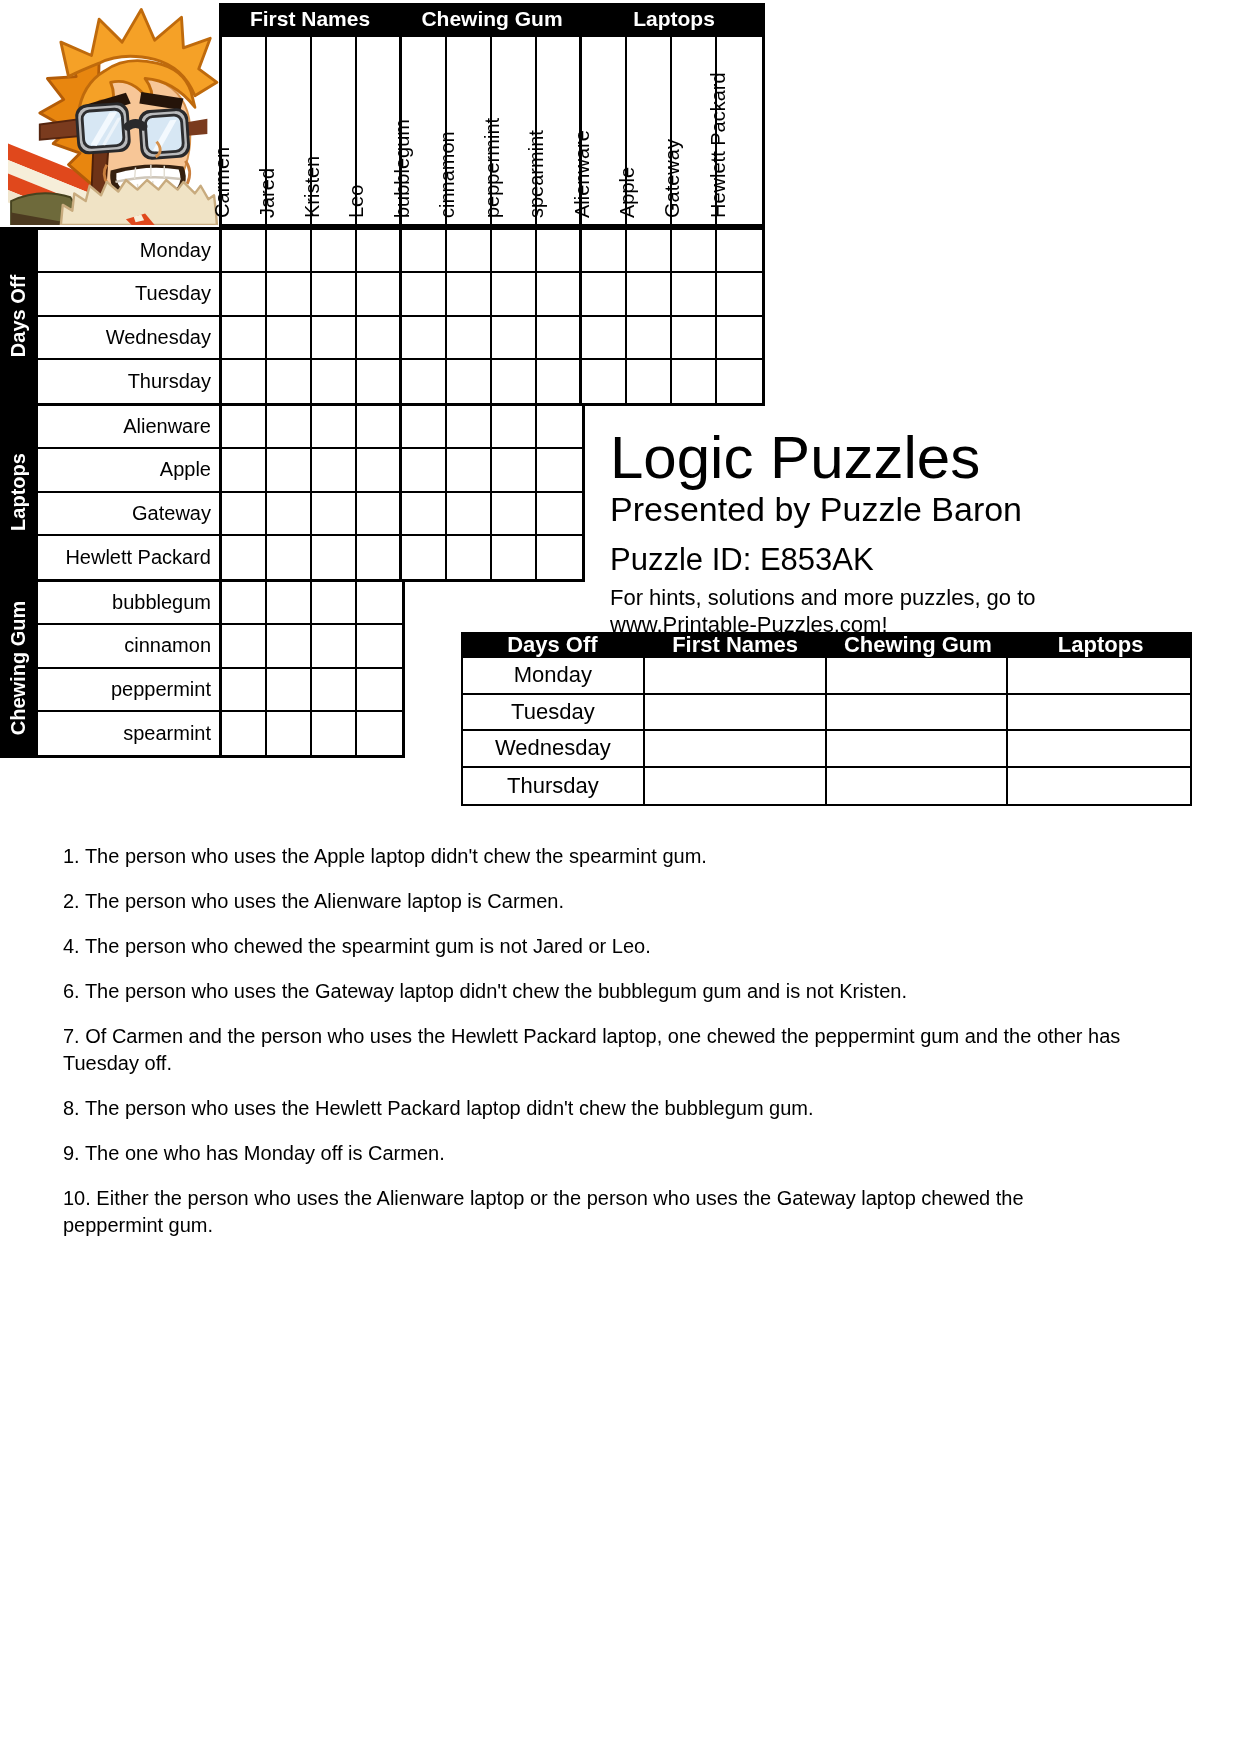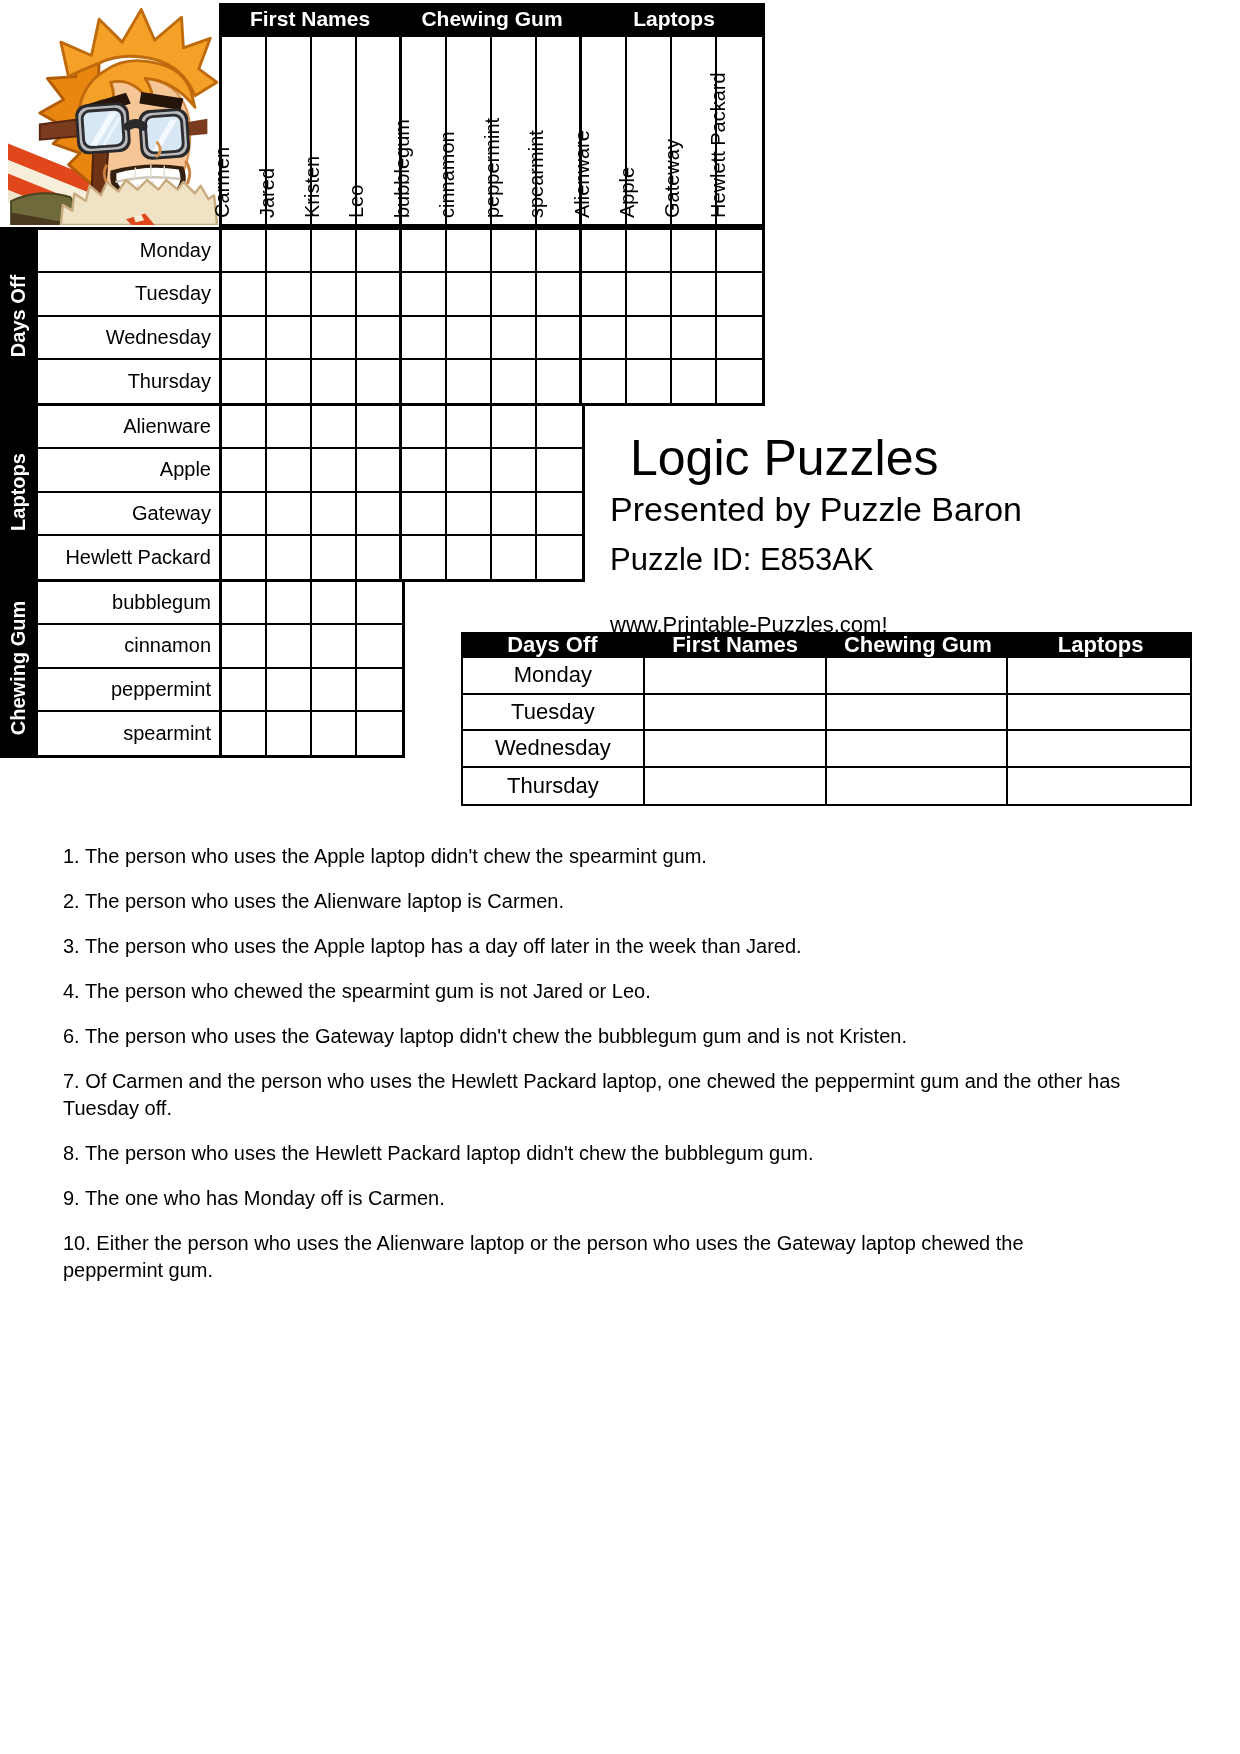--- a/index.html
+++ b/index.html
@@ -39,21 +39,21 @@
   .cell.lastC{border-right:none;}
   .lastR{border-bottom:none !important;}
 
   
   .left-rail{position:absolute;left:0;top:227px;width:35px;height:531px;background:#000;}
   .rail-label{position:absolute;left:50%;margin-left:-11px;color:#fff;font-weight:bold;
               font-size:20px;line-height:22px;white-space:nowrap;
               transform-origin:0 0;transform:rotate(-90deg) translateX(-50%);}
 
   
-  .title{position:absolute;left:630px;top:430px;font-size:50px;line-height:56px;}
+  .title{position:absolute;left:610px;top:430px;font-size:60px;line-height:56px;}
   .subtitle{position:absolute;left:610px;top:490px;font-size:34px;}
   .puzzle-id{position:absolute;left:610px;top:542px;font-size:31px;}
   .hint1{position:absolute;left:610px;top:585px;font-size:22px;}
   .hint2{position:absolute;left:610px;top:612px;font-size:22px;text-align:right;}
 
   
   .answer-table{position:absolute;left:461px;top:632px;width:731px;height:174px;}
   .at-header{position:absolute;left:0;top:0;width:731px;height:26px;background:#000;display:flex;}
   .at-header span{flex:1;color:#fff;font-weight:bold;font-size:22px;
                   display:flex;align-items:center;justify-content:center;}
@@ -295,20 +295,21 @@
       <div class="rlabel lastR">spearmint</div>
       <div class="cell lastR"></div>
       <div class="cell lastR"></div>
       <div class="cell lastR"></div>
       <div class="cell lastC lastR"></div>
     </div>
 
   <div class="title">Logic Puzzles</div>
   <div class="subtitle">Presented by Puzzle Baron</div>
   <div class="puzzle-id">Puzzle ID: E853AK</div>
+  <div class="hint1">For hints, solutions and more puzzles, go to</div>
   <div class="hint2">www.Printable-Puzzles.com!</div>
 
   <div class="answer-table">
     <div class="at-header">
       <span>Days Off</span>
       <span>First Names</span>
       <span>Chewing Gum</span>
       <span>Laptops</span>
     </div>
     <div class="at-body">
@@ -327,21 +328,20 @@
         <div class="at-cell lastR">Thursday</div>
         <div class="at-cell lastR"></div>
         <div class="at-cell lastR"></div>
         <div class="at-cell lastC lastR"></div>
       </div>
   </div>
 
   <div class="clues">
       <p class="clue"><span>1. The person who uses the Apple laptop didn't chew the spearmint gum.</span></p>
       <p class="clue"><span>2. The person who uses the Alienware laptop is Carmen.</span></p>
-      <p class="clue"><span>3. The person who uses the Apple laptop has a day off later in the week than Jared.</span></p>
       <p class="clue"><span>4. The person who chewed the spearmint gum is not Jared or Leo.</span></p>
       <p class="clue"><span>6. The person who uses the Gateway laptop didn't chew the bubblegum gum and is not Kristen.</span></p>
       <p class="clue"><span>7. Of Carmen and the person who uses the Hewlett Packard laptop, one chewed the peppermint gum and the other has</span><br><span>Tuesday off.</span></p>
       <p class="clue"><span>8. The person who uses the Hewlett Packard laptop didn't chew the bubblegum gum.</span></p>
       <p class="clue"><span>9. The one who has Monday off is Carmen.</span></p>
       <p class="clue"><span>10. Either the person who uses the Alienware laptop or the person who uses the Gateway laptop chewed the</span><br><span>peppermint gum.</span></p>
     </div>
 
 </div>
 

